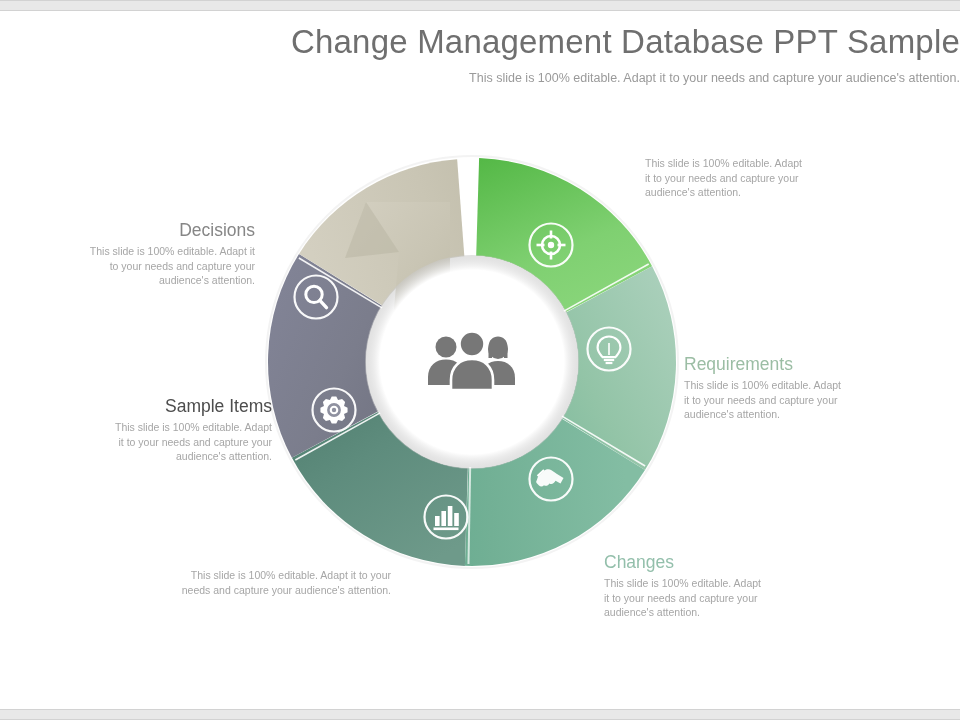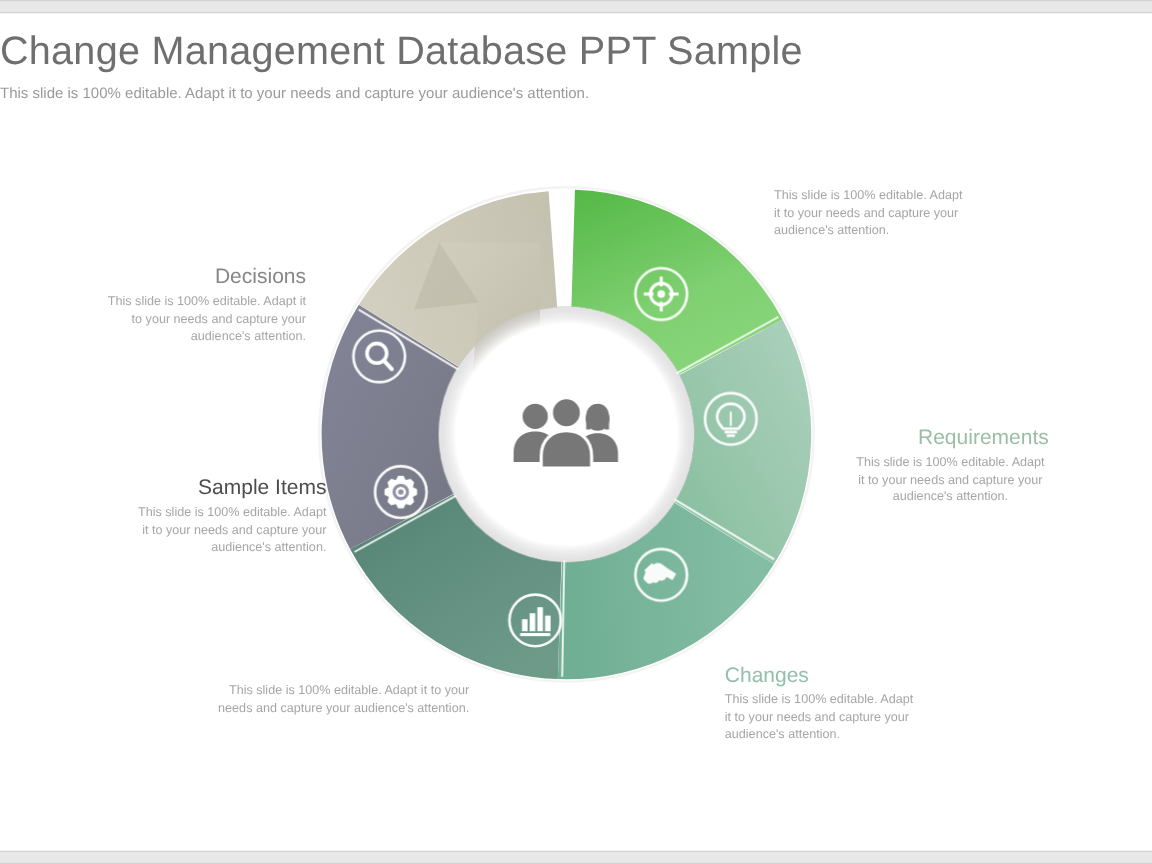--- a/index.html
+++ b/index.html
@@ -21,21 +21,21 @@
     border-top: 1px solid #d2d2d2;
     border-bottom: 1px solid #d2d2d2;
   }
   .edge-top { top: 0; }
   .edge-bottom { bottom: 0; }
 
   
   #header {
     position: absolute;
     top: 22px; left: 0; width: 960px;
-    text-align: left;
+    text-align: right;
   }
   #slide-title {
     font-size: 33px;
     font-weight: normal;
     color: #6f6f6f;
     letter-spacing: 0.2px;
     line-height: 40px;
   }
   #slide-subtitle {
     margin-top: 8px;
@@ -62,21 +62,21 @@
   }
   .callout .c-body {
     font-size: 10.5px;
     line-height: 14.5px;
     color: #a6a6a6;
   }
   .align-left  { text-align: left; }
   .align-right { text-align: right; }
 
   #callout-risks        { left: 645px; top: 156px; }
-  #callout-requirements { left: 712px; top: 353px; text-align: center; }
+  #callout-requirements { left: 684px; top: 353px; }
   #callout-issues       { left: 604px; top: 551px; }
   #callout-changes      { left: 176px; top: 568px; }
   #callout-action-items { left: 57px;  top: 395px; }
   #callout-decisions    { left: 40px;  top: 219px; }
 </style>
 </head>
 <body>
 
 <div id="slide">
 

